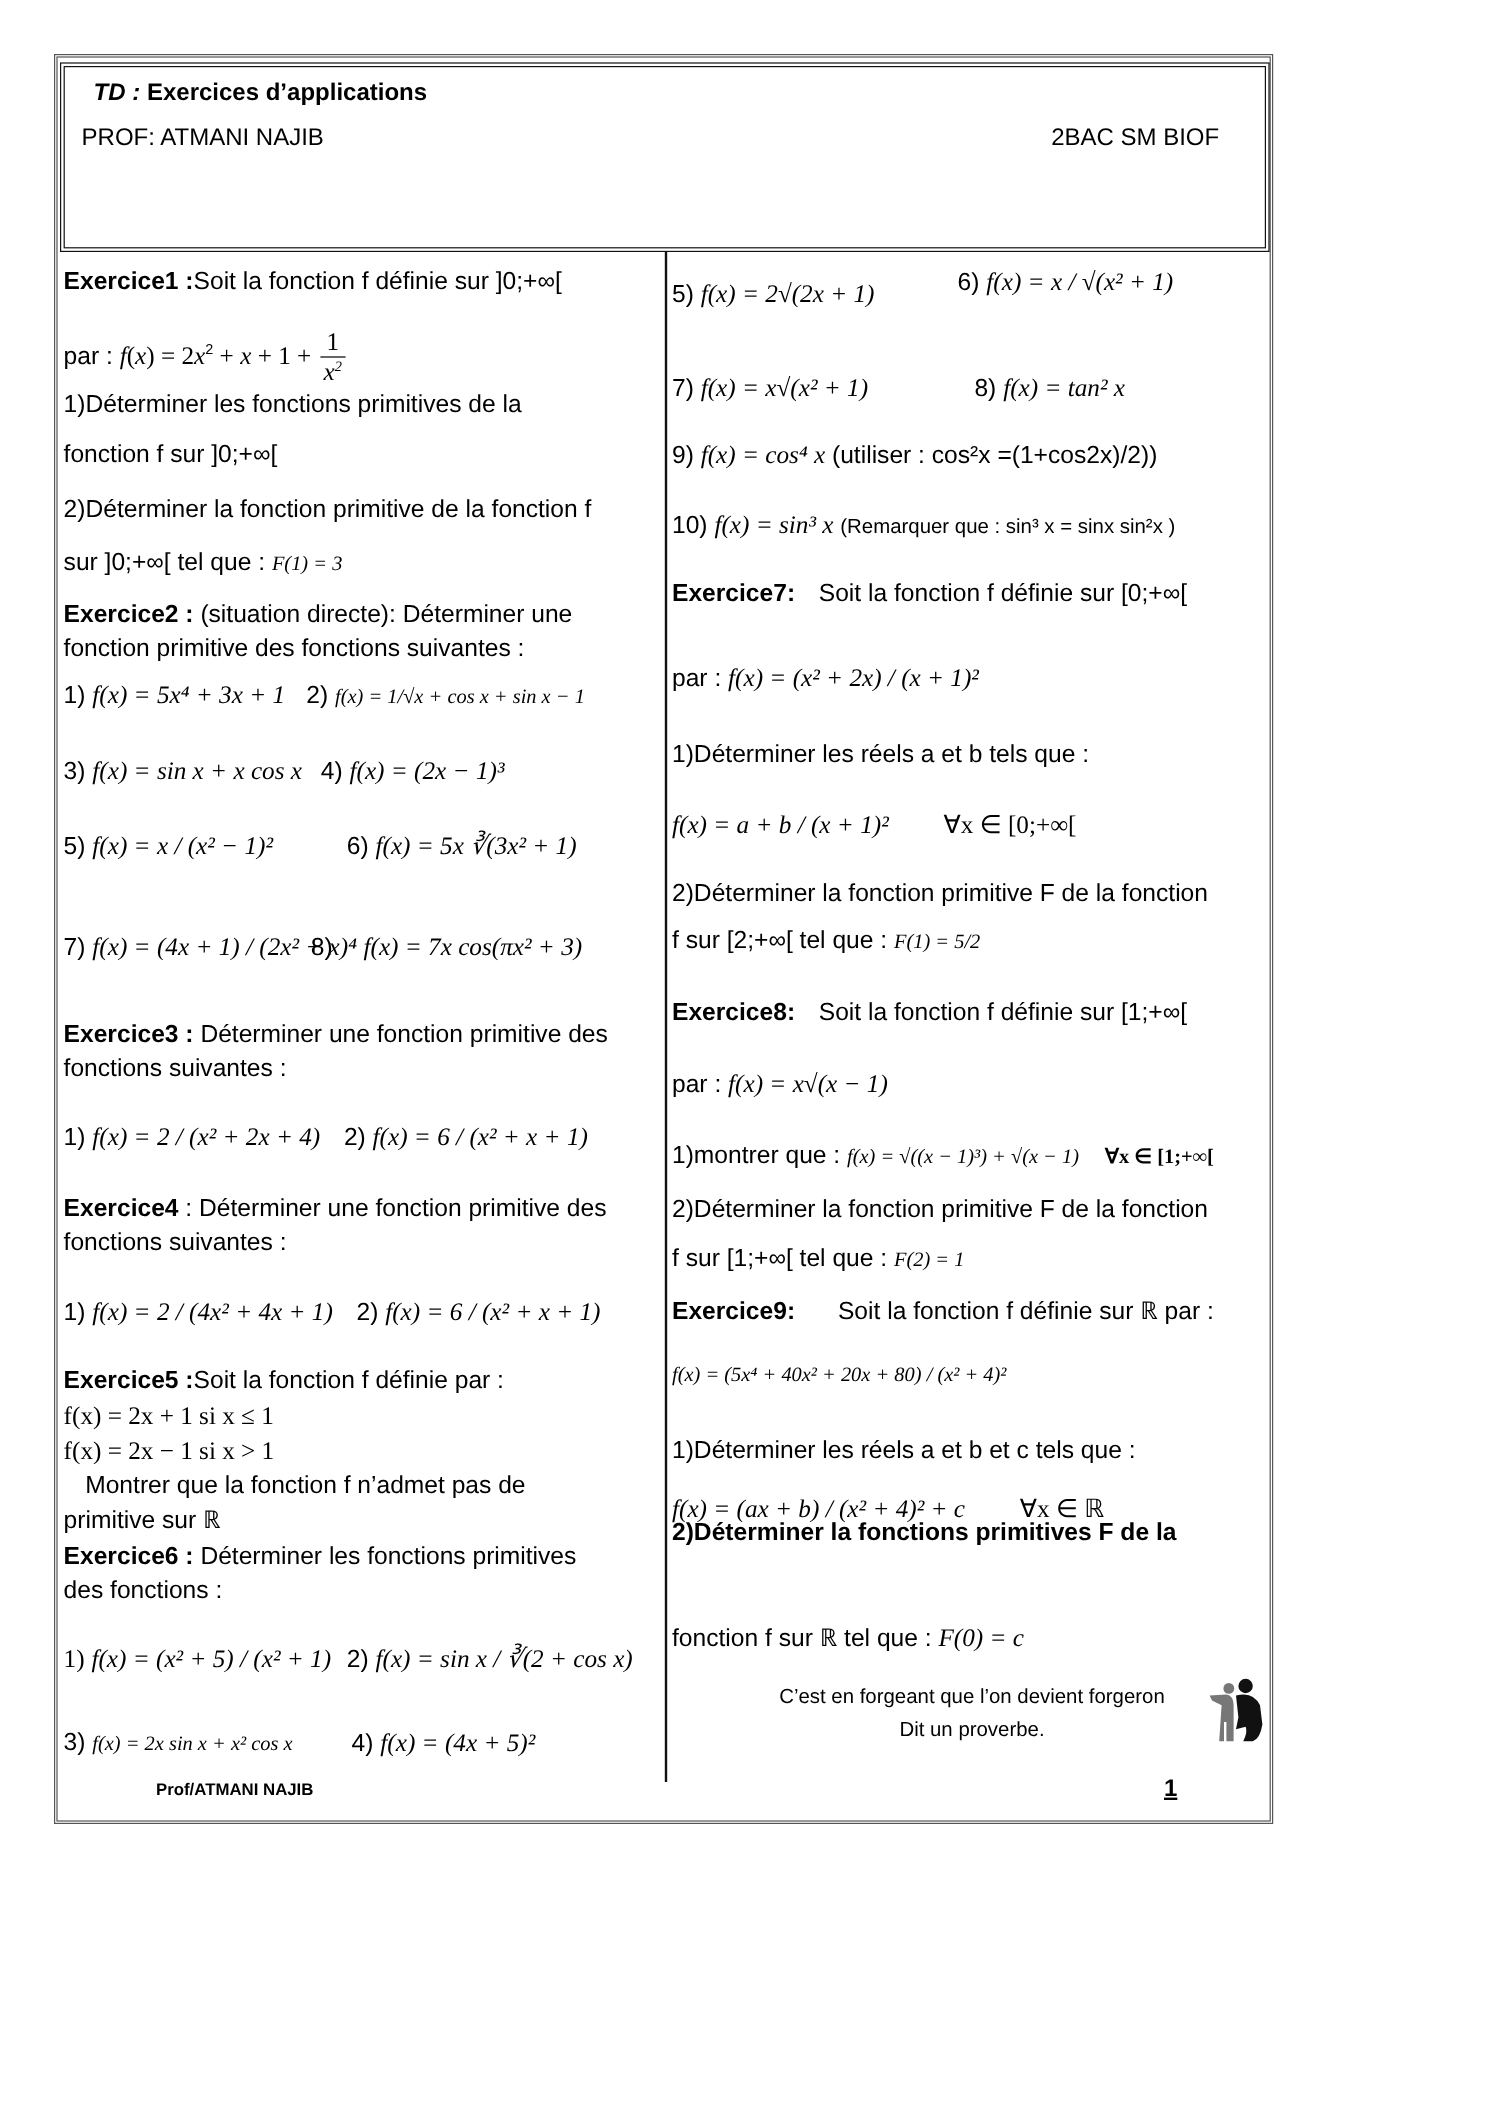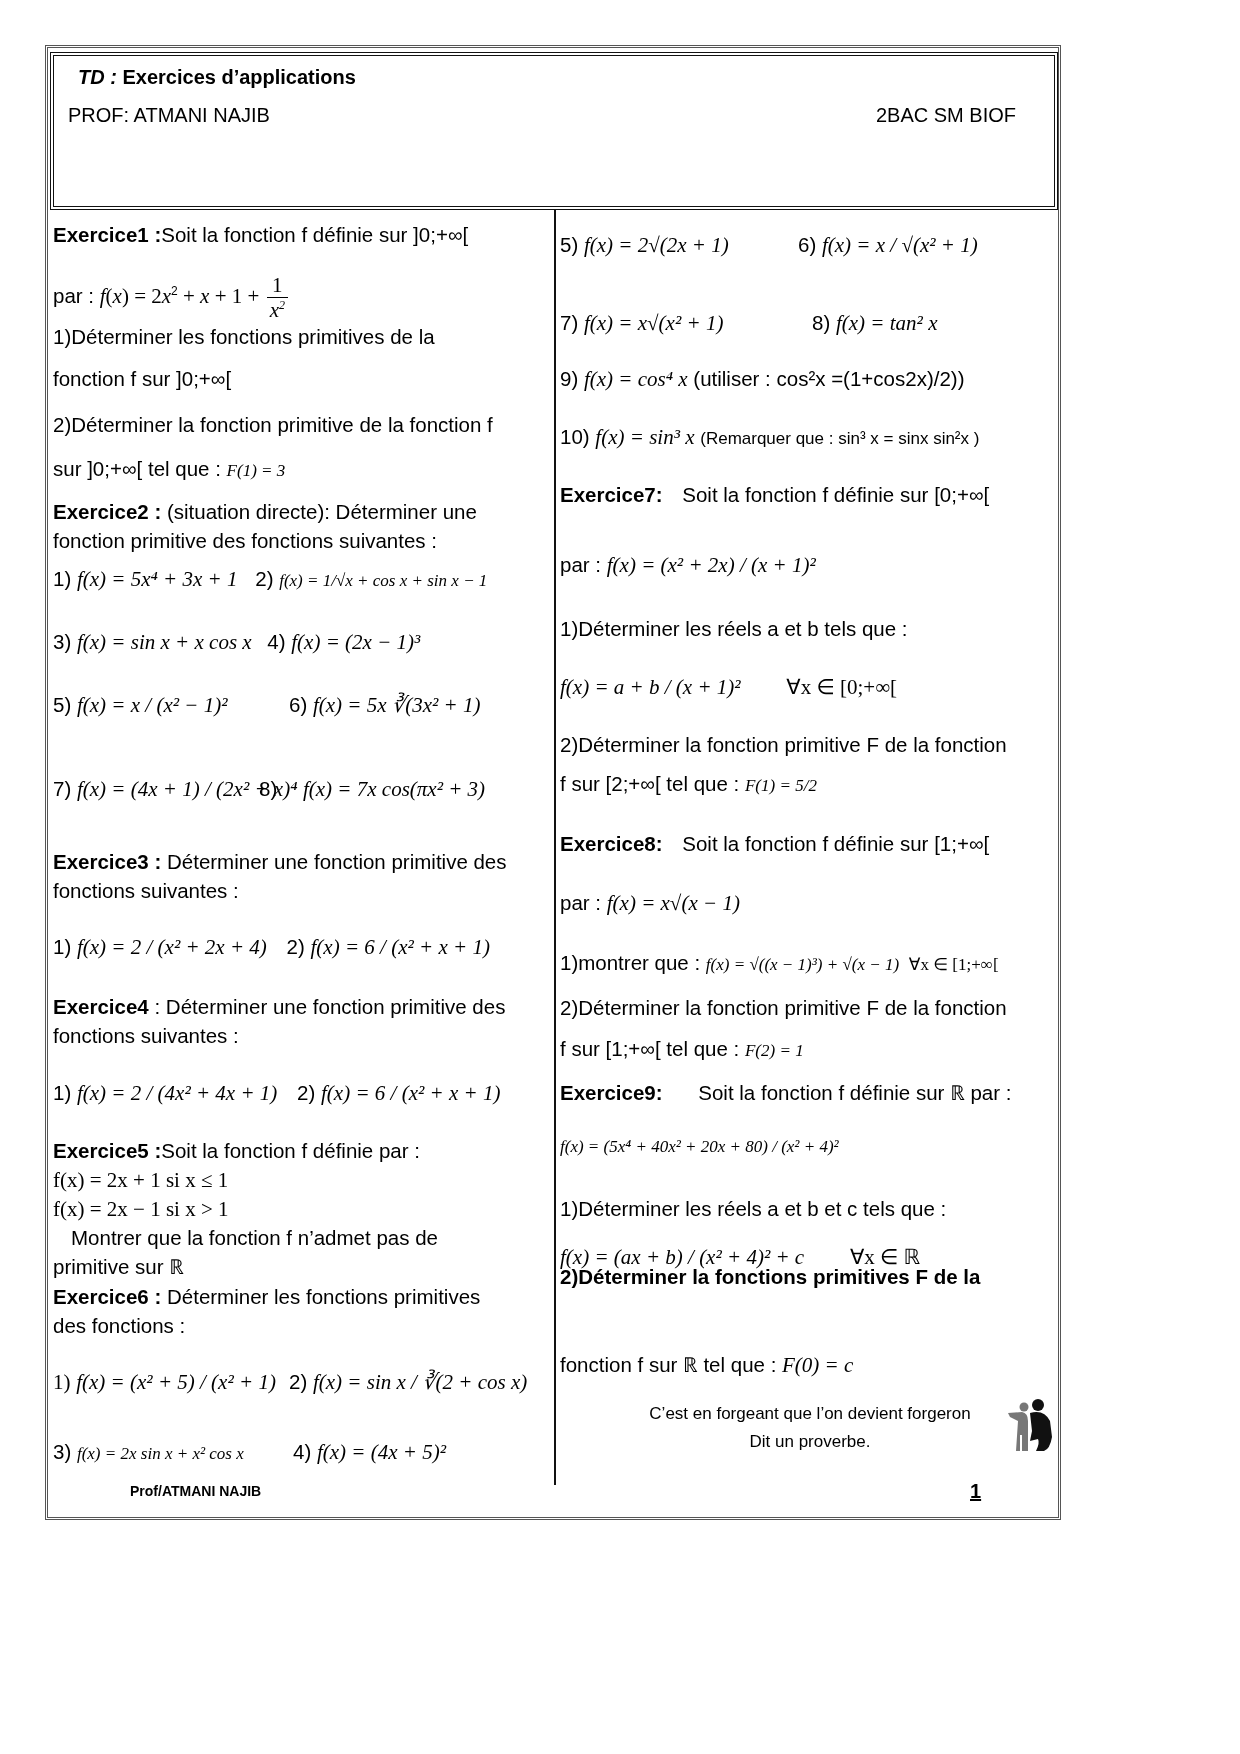--- a/index.html
+++ b/index.html
@@ -153,21 +153,21 @@
     <span>4)</span>
     <span class="m">f(x) = (4x + 5)²</span>
   </div>
 </div>
 
 <div class="col" style="left:560px; top:215px; width:500px;">
   <div class="line" style="top:18px;">
     <span>5)</span>
     <span class="m">f(x) = 2√(2x + 1)</span>
   </div>
-  <div class="line" style="top:18px; left:238px;">
+  <div class="line" style="top:8px; left:238px;">
     <span>6)</span>
     <span class="m">f(x) = x / √(x² + 1)</span>
   </div>
   <div class="line" style="top:96px;">
     <span>7)</span>
     <span class="m">f(x) = x√(x² + 1)</span>
   </div>
   <div class="line" style="top:96px; left:252px;">
     <span>8)</span>
     <span class="m">f(x) = tan² x</span>
@@ -206,21 +206,21 @@
     <span class="b">Exercice8:</span>
     <span style="margin-left:14px;">Soit la fonction f définie sur [1;+∞[</span>
   </div>
   <div class="line" style="top:676px;">
     <span>par :</span>
     <span class="m">f(x) = x√(x − 1)</span>
   </div>
   <div class="line" style="top:736px;">
     <span>1)montrer que :</span>
     <span class="m small">f(x) = √((x − 1)³) + √(x − 1)</span>
-    <span class="m small" style="margin-left:4px; font-style:normal;">∀x ∈ [1;+∞[</span>
+    <span class="m small" style="margin-left:16px; font-style:normal;font-weight:bold;">∀x ∈ [1;+∞[</span>
   </div>
   <div class="line" style="top:781px;">2)Déterminer la fonction primitive F de la fonction</div>
   <div class="line" style="top:822px;">
     <span>f sur [1;+∞[  tel que :</span>
     <span class="m small">F(2) = 1</span>
   </div>
 
   <div class="line" style="top:866px;">
     <span class="b">Exercice9:</span>
     <span style="margin-left:30px;">Soit la fonction f définie sur ℝ par :</span>

